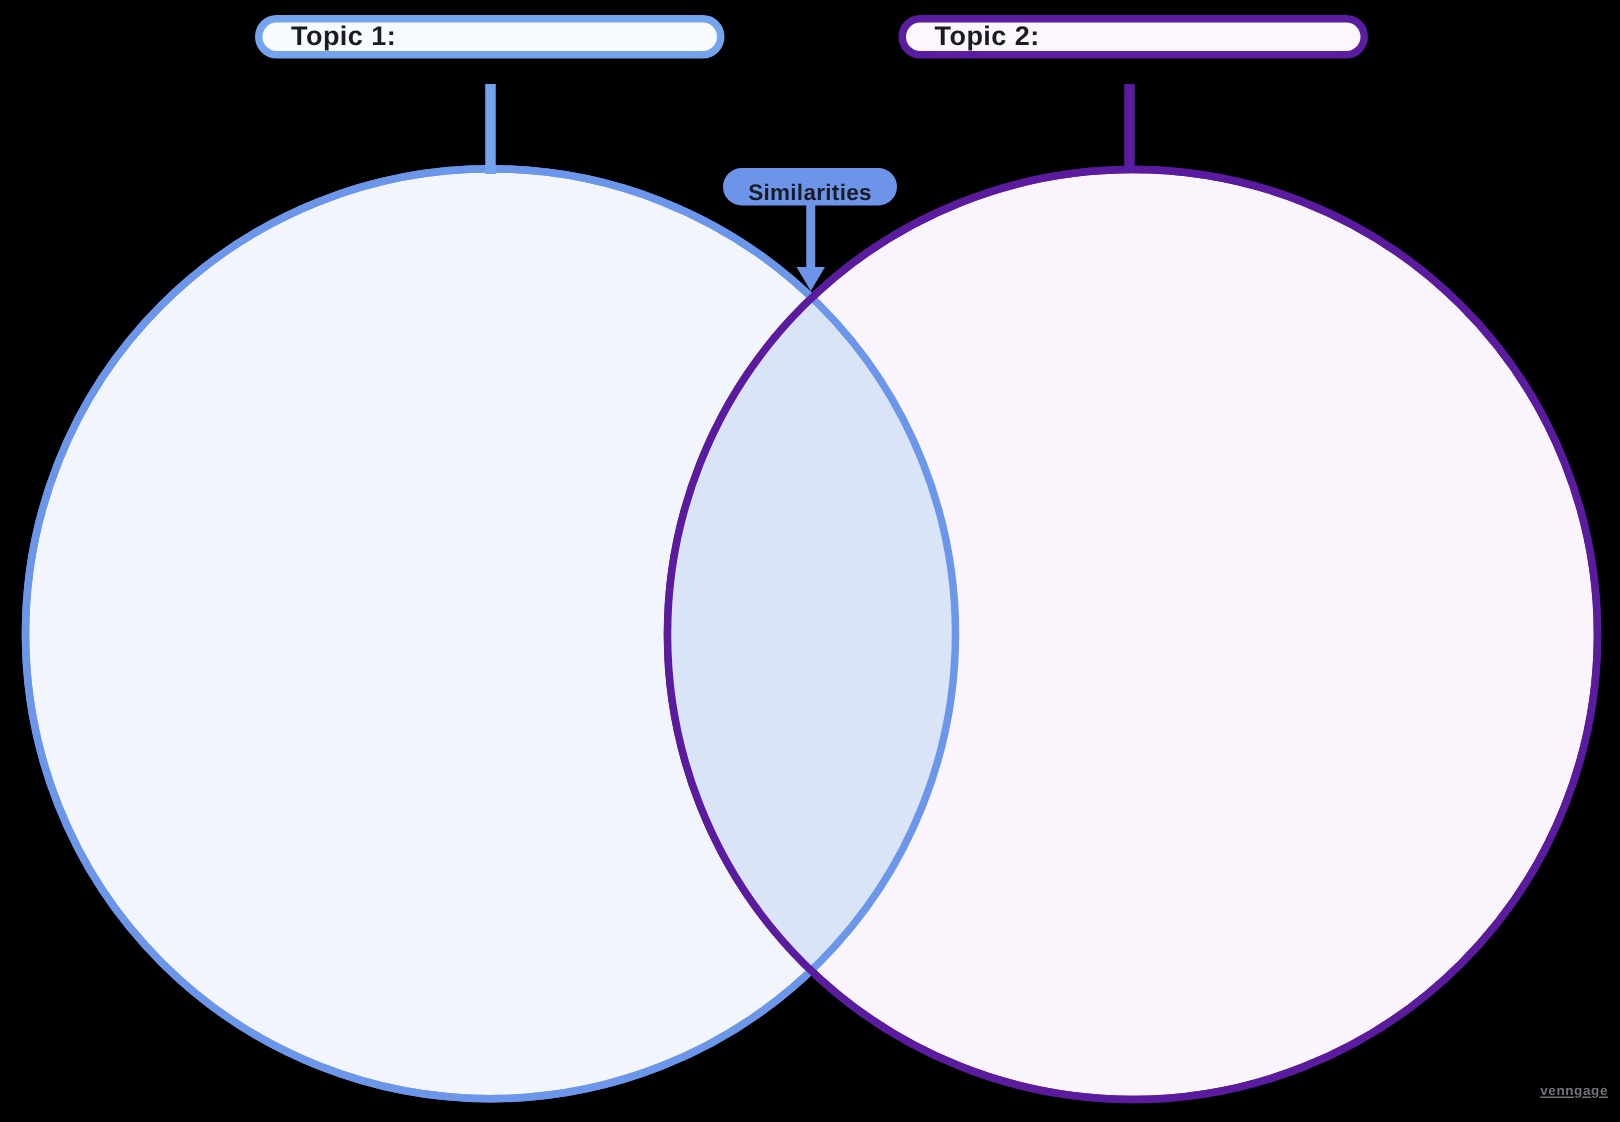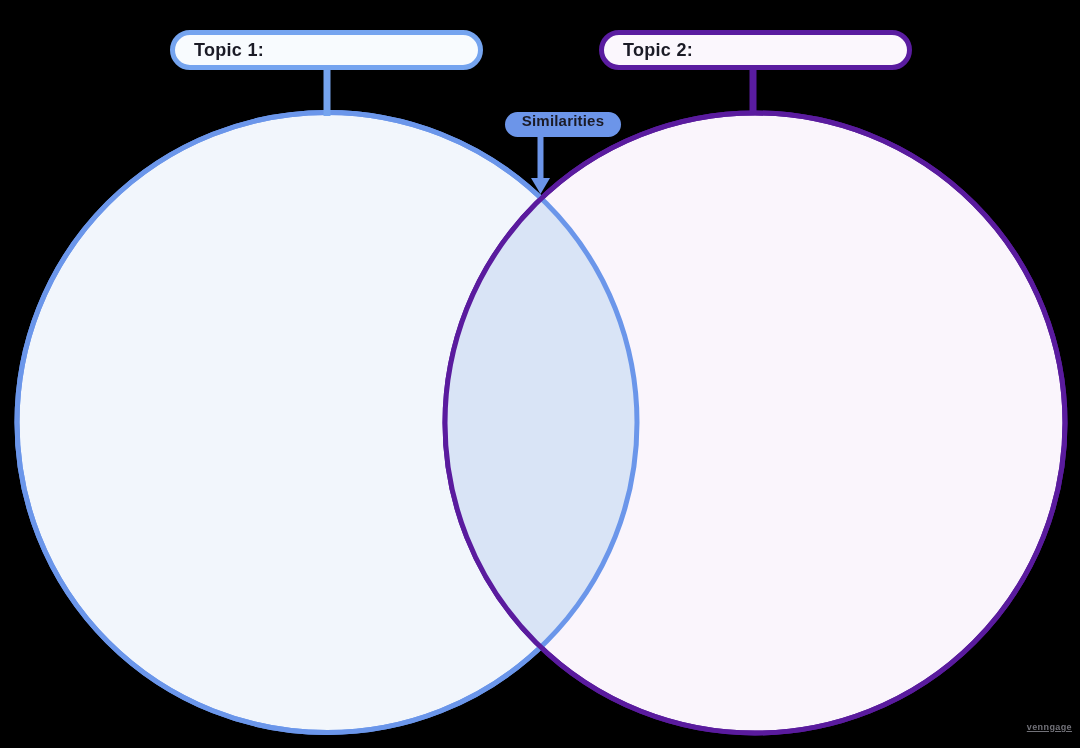--- a/index.html
+++ b/index.html
@@ -15,46 +15,46 @@
     background: #000;
     overflow: hidden;
   }
   #venn-svg {
     position: absolute;
     left: 0;
     top: 0;
   }
   .topic-box {
     position: absolute;
-    top: 30px;
+    top: 10px;
     width: 313px;
-    height: 40px;
+    height: 29px;
     box-sizing: border-box;
     border: 5px solid;
     border-radius: 23px;
     display: flex;
     align-items: center;
     padding-left: 19px;
   }
   .topic-box .topic-label {
     font-size: 18px;
     font-weight: bold;
     letter-spacing: 0.3px;
   }
   #topic1-box { left: 170px; }
   #topic2-box { left: 599px; text-align: right; }
   #similarities-pill {
     position: absolute;
-    left: 505px;
+    left: 482px;
     top: 112px;
     width: 116px;
     height: 25px;
     border-radius: 13px;
     display: flex;
-    align-items: flex-start;
+    align-items: flex-end;
     justify-content: center;
   }
   #similarities-pill .pill-label {
     font-size: 15px;
     font-weight: bold;
     letter-spacing: 0.2px;
   }
   #watermark {
     position: absolute;
     right: 8px;

